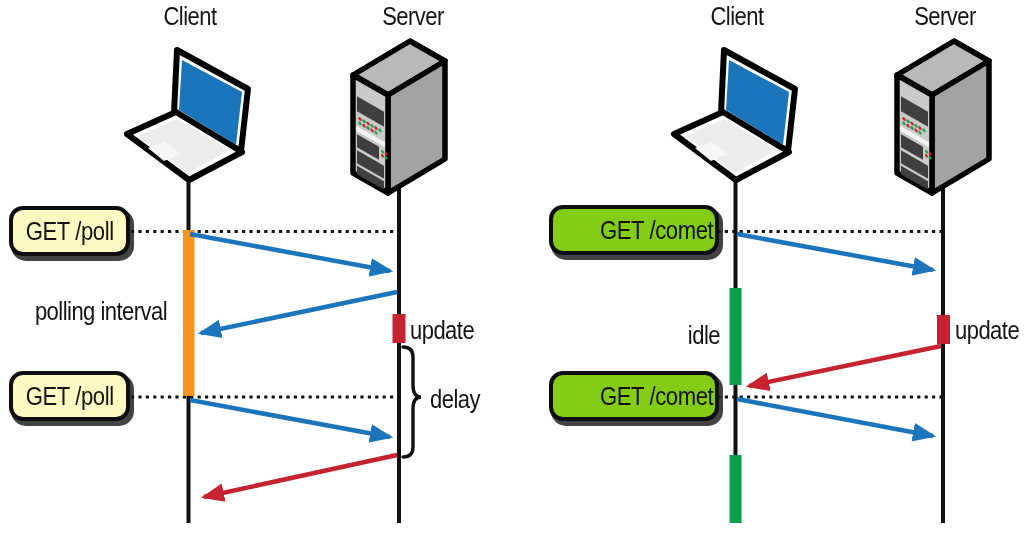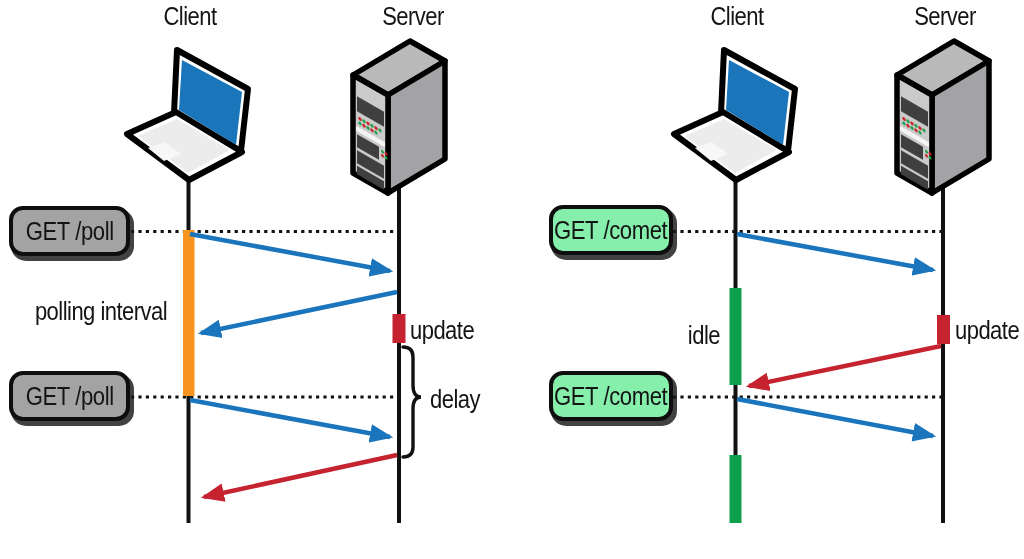--- a/index.html
+++ b/index.html
@@ -18,22 +18,22 @@
   .oc{transform-origin:50% 50%;}
   .ol{transform-origin:0 50%;}
   .or{transform-origin:100% 50%;}
   .badge{
     position:absolute;height:42px;border:4px solid #0e0e0e;border-radius:14px;
     display:flex;align-items:center;justify-content:center;
     font-size:26px;letter-spacing:-0.5px;
     box-shadow:3px 4px 0 1px rgba(25,25,25,0.82);
   }
   .badge>span{transform:scaleX(0.85);white-space:nowrap;}
-  .poll{background:#a3a3a3;}
-  .comet{background:#86efac;}
+  .poll{background:#fef9c3;}
+  .comet{background:#84cc16;padding-left:46px;}
 </style>
 </head>
 <body>
 
 <div class="canvas">
 
   <svg width="1024" height="559" viewBox="0 0 1024 559">
     <defs>
       <marker id="arrow-blue" viewBox="0 0 10 8" refX="8.6" refY="4" markerWidth="5.2" markerHeight="4.4" orient="auto" markerUnits="strokeWidth">
         <path d="M0,0 L10,4 L0,8 Z" fill="#1B75BC"></path>

